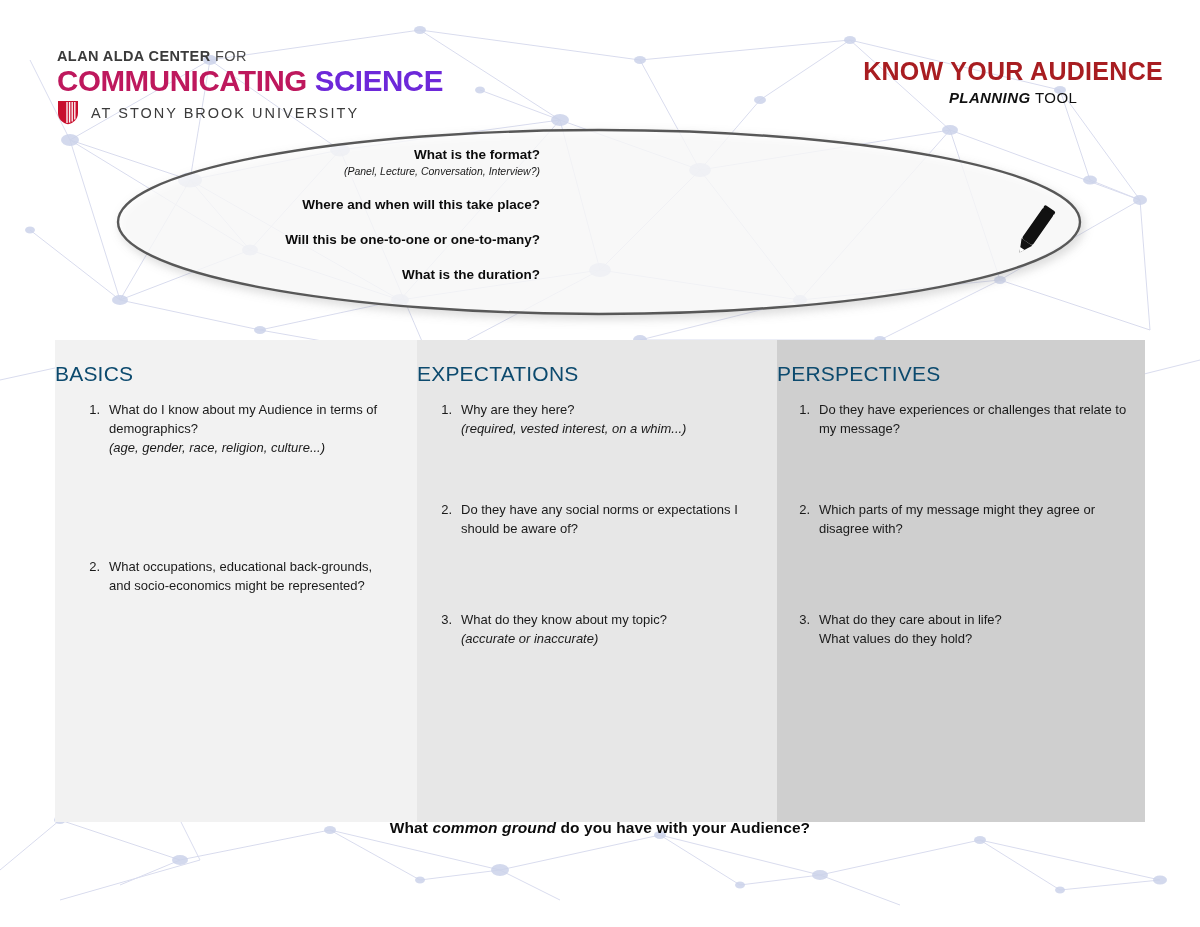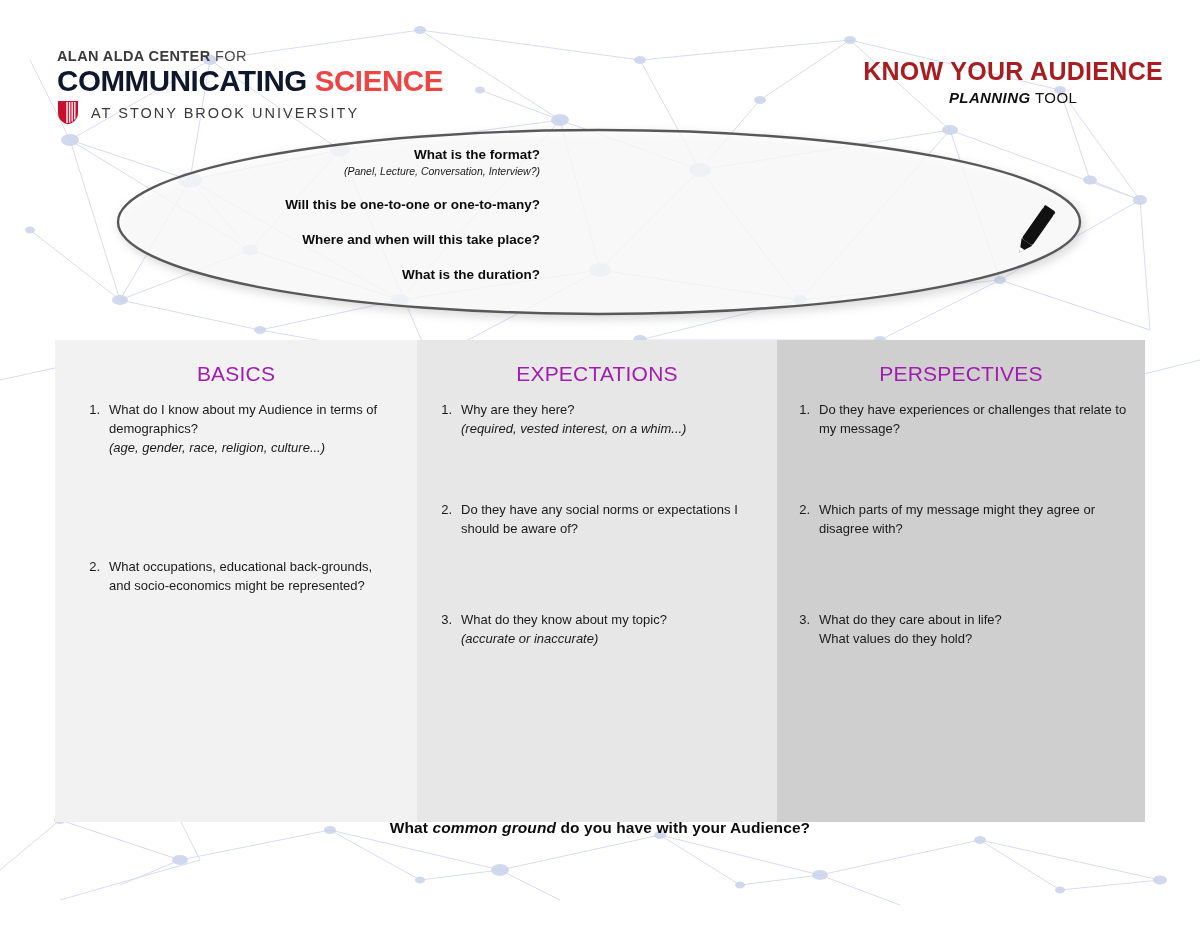--- a/index.html
+++ b/index.html
@@ -25,22 +25,22 @@
   .logo{position:absolute;left:57px;top:48px;}
   .logo-line1{
     font-size:14.5px;font-weight:bold;letter-spacing:0.4px;
     color:#3b3b3b;line-height:16px;white-space:nowrap;
   }
   .logo-line1 .for{font-weight:normal;color:#4a4a4a;}
   .logo-line2{
     font-size:29.5px;font-weight:bold;letter-spacing:-0.4px;
     line-height:32px;white-space:nowrap;margin-top:1px;
   }
-  .logo-line2 .red{color:#0f172a;}
-  .logo-line2 .dark{color:#ef4444;}
+  .logo-line2 .red{color:#be185d;}
+  .logo-line2 .dark{color:#6d28d9;}
   .logo-line3{
     display:flex;align-items:center;gap:12px;margin-top:3px;
   }
   .shield{width:22px;height:25px;display:block;}
   .logo-line3 .txt{
     font-size:14.5px;letter-spacing:2.0px;color:#3b3b3b;
     white-space:nowrap;font-weight:normal;
   }
 
   .title-block{position:absolute;right:57px;top:57px;text-align:center;}
@@ -78,21 +78,21 @@
   .columns{
     position:absolute;left:55px;top:340px;width:1090px;height:482px;
     display:flex;z-index:2;
   }
   .col{position:relative;height:482px;box-sizing:border-box;}
   .col-basics{width:362px;background:#f2f2f2;}
   .col-expectations{width:360px;background:#e7e7e7;}
   .col-perspectives{width:368px;background:#cfcfcf;}
 
   .col-head{
-    text-align:center;font-size:21px;color:#a21caf;font-weight:normal;
+    text-align:left;font-size:21px;color:#0c4a6e;font-weight:normal;
     letter-spacing:0.2px;padding-top:22px;
   }
 
   .items{position:relative;margin-top:14px;}
   .item{
     display:flex;align-items:flex-start;
     font-size:13px;line-height:19px;color:#1a1a1a;
   }
   .item .num{
     width:26px;flex:0 0 26px;text-align:right;padding-right:9px;
@@ -253,24 +253,24 @@
       </defs>
       <ellipse cx="599" cy="222" rx="481" ry="92" fill="#ffffff" fill-opacity="0.72" stroke="#595959" stroke-width="2.4" filter="url(#ovalShadow)"></ellipse>
     </svg>
 
     <div class="oval-text">
       <div class="q-row first">
         <div class="q">What is the format?</div>
         <div class="q-sub">(Panel, Lecture, Conversation, Interview?)</div>
       </div>
       <div class="q-row">
+        <div class="q">Where and when will this take place?</div>
+      </div>
+      <div class="q-row">
         <div class="q">Will this be one-to-one or one-to-many?</div>
-      </div>
-      <div class="q-row">
-        <div class="q">Where and when will this take place?</div>
       </div>
       <div class="q-row">
         <div class="q">What is the duration?</div>
       </div>
     </div>
 
     <svg class="pencil" width="56" height="62" viewBox="0 0 56 62" xmlns="http://www.w3.org/2000/svg">
       <g transform="rotate(35 28 31)">
         <rect x="22" y="6" width="13" height="38" rx="2.5" fill="#111111"></rect>
         <polygon points="22,44 35,44 28.5,57" fill="#111111"></polygon>

